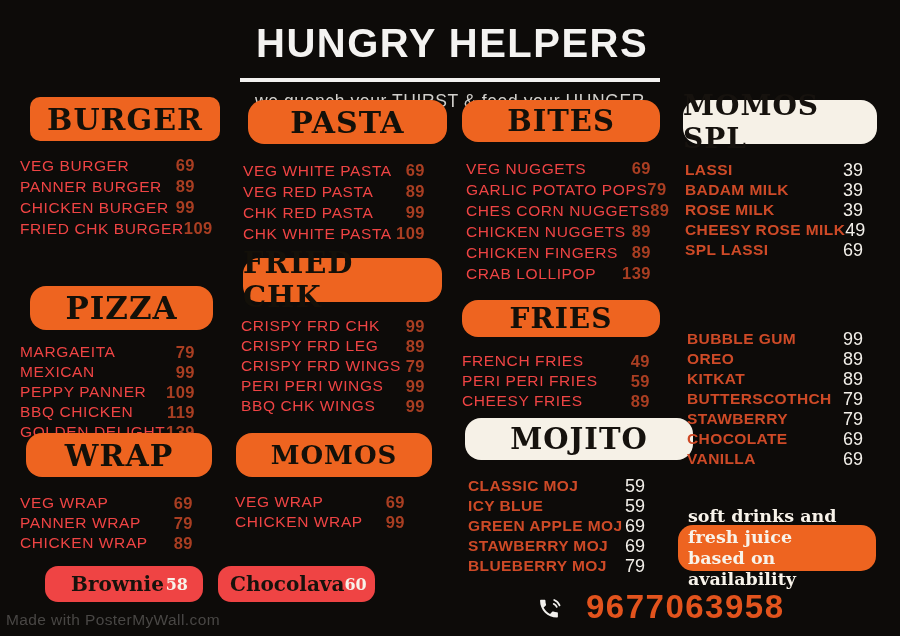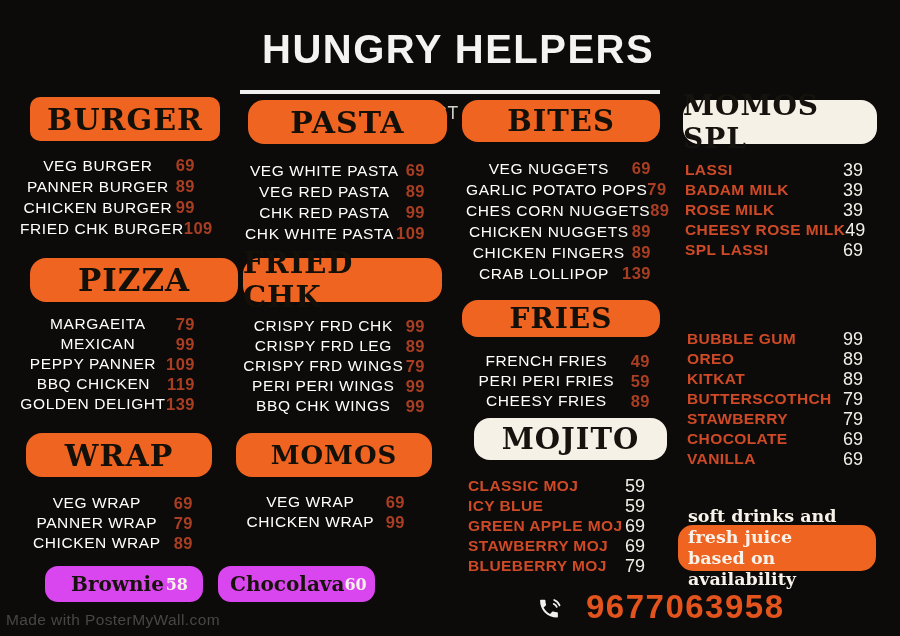--- a/index.html
+++ b/index.html
@@ -1,46 +1,46 @@
 <!DOCTYPE html>
 <html><head>
 <meta charset="utf-8">
 <style>
   html,body{margin:0;padding:0;background:#000;}
   .poster{position:relative;width:900px;height:636px;background:#0d0b09;overflow:hidden;
           font-family:"Liberation Sans",sans-serif;}
 
   
   .hdr{position:absolute;left:240px;top:8px;width:420px;}
-  .hdr h1{margin:18px;padding-left:4px;font-size:40px;line-height:46px;font-weight:bold;
+  .hdr h1{margin:12px;padding-left:4px;font-size:40px;line-height:46px;font-weight:bold;
           color:#f4f3f1;letter-spacing:1.5px;white-space:nowrap;}
   .title-underline{height:4px;background:#f2f1ef;margin-top:3px;}
   .tagline{margin:9px 0 0 0;text-align:center;font-size:17.5px;color:#d2d0cc;letter-spacing:.6px;}
 
   
   .sec{position:absolute;}
   .pill{display:flex;align-items:center;justify-content:center;border-radius:16px;
         font-family:"DejaVu Serif",serif;font-weight:bold;letter-spacing:1px;}
   .pill.orange{background:#ee6420;color:#131009;}
   .pill.cream{background:#f6f1e7;color:#16120e;}
   .items{display:block;}
   .row{display:flex;align-items:center;height:20px;}
   .rh21 .row{height:21px;}
   .row .iname{flex:1;white-space:nowrap;}
-  .row.left .iname{color:#ffffff;font-size:15.5px;letter-spacing:.6px;text-align:center;}
+  .row.left .iname{color:#ef4444;font-size:15.5px;letter-spacing:.6px;}
   .row.left .iprice{color:#a93e22;font-size:16.5px;font-weight:bold;letter-spacing:.5px;}
   .row.right .iname{color:#ce4a27;font-size:15.5px;font-weight:bold;letter-spacing:.4px;}
   .row.right .iprice{color:#f2efe9;font-size:18px;}
 
   #sec-burger{left:18px;top:97px;width:202px;}
   #sec-burger .pill{margin-left:12px;width:190px;height:44px;font-size:30px;border-radius:10px;}
   #sec-burger .items{margin-top:14px;padding:0 25px 0 2px;}
 
   #sec-pizza{left:18px;top:258px;width:202px;}
-  #sec-pizza .pill{margin-left:12px;width:208px;height:44px;font-size:31px;}
+  #sec-pizza .pill{margin-left:12px;width:183px;height:44px;font-size:31px;margin-top:28px;}
   #sec-pizza .items{margin-top:12px;padding:0 25px 0 2px;}
 
   #sec-wrap{left:16px;top:433px;width:200px;}
   #sec-wrap .pill{margin-left:10px;width:186px;height:44px;font-size:30px;}
   #sec-wrap .items{margin-top:16px;padding:0 23px 0 4px;}
 
   #sec-pasta{left:235px;top:100px;width:220px;}
   #sec-pasta .pill{margin-left:13px;width:199px;height:44px;font-size:30px;}
   #sec-pasta .items{margin-top:16px;padding:0 30px 0 8px;}
 
@@ -54,33 +54,33 @@
 
   #sec-bites{left:460px;top:100px;width:202px;}
   #sec-bites .pill{margin-left:2px;width:198px;height:42px;font-size:29px;}
   #sec-bites .items{margin-top:16px;padding:0 11px 0 6px;}
 
   #sec-fries{left:460px;top:300px;width:202px;}
   #sec-fries .pill{margin-left:2px;width:198px;height:37px;font-size:28px;}
   #sec-fries .items{margin-top:14px;padding:0 12px 0 2px;}
 
   #sec-mojito{left:460px;top:418px;width:202px;}
-  #sec-mojito .pill{margin-left:14px;width:193px;height:42px;font-size:29px;}
+  #sec-mojito .pill{margin-left:5px;width:228px;height:42px;font-size:29px;}
   #sec-mojito .items{margin-top:16px;padding:0 17px 0 8px;}
 
   #sec-indianspl{left:683px;top:100px;width:194px;}
   #sec-indianspl .pill{width:194px;height:44px;font-size:28px;}
   #sec-indianspl .items{margin-top:16px;padding:0 14px 0 2px;}
 
   #sec-smoothie{left:683px;top:301px;width:194px;}
   #sec-smoothie .pill{width:178px;height:41px;font-size:28px;}
   #sec-smoothie .items{margin-top:28px;padding:0 14px 0 4px;}
 
   
-  .dessert{position:absolute;display:flex;align-items:center;height:36px;background:#d946ef;
+  .dessert{position:absolute;display:flex;align-items:center;height:36px;background:#ef4444;
            border-radius:13px;font-family:"DejaVu Serif",serif;}
   #dessert-brownie{left:45px;top:566px;width:158px;}
   #dessert-chocolava{left:218px;top:566px;width:157px;}
   #dessert-brownie .dname{padding-left:26px;}
   #dessert-chocolava .dname{padding-left:12px;}
   .dname{font-size:20px;font-weight:bold;color:#17120c;}
   .dprice{margin-left:auto;padding-right:15px;font-size:16px;font-weight:bold;color:#f7f2e9;}
 
   
   .note{position:absolute;left:678px;top:525px;width:198px;height:46px;background:#ee6420;

